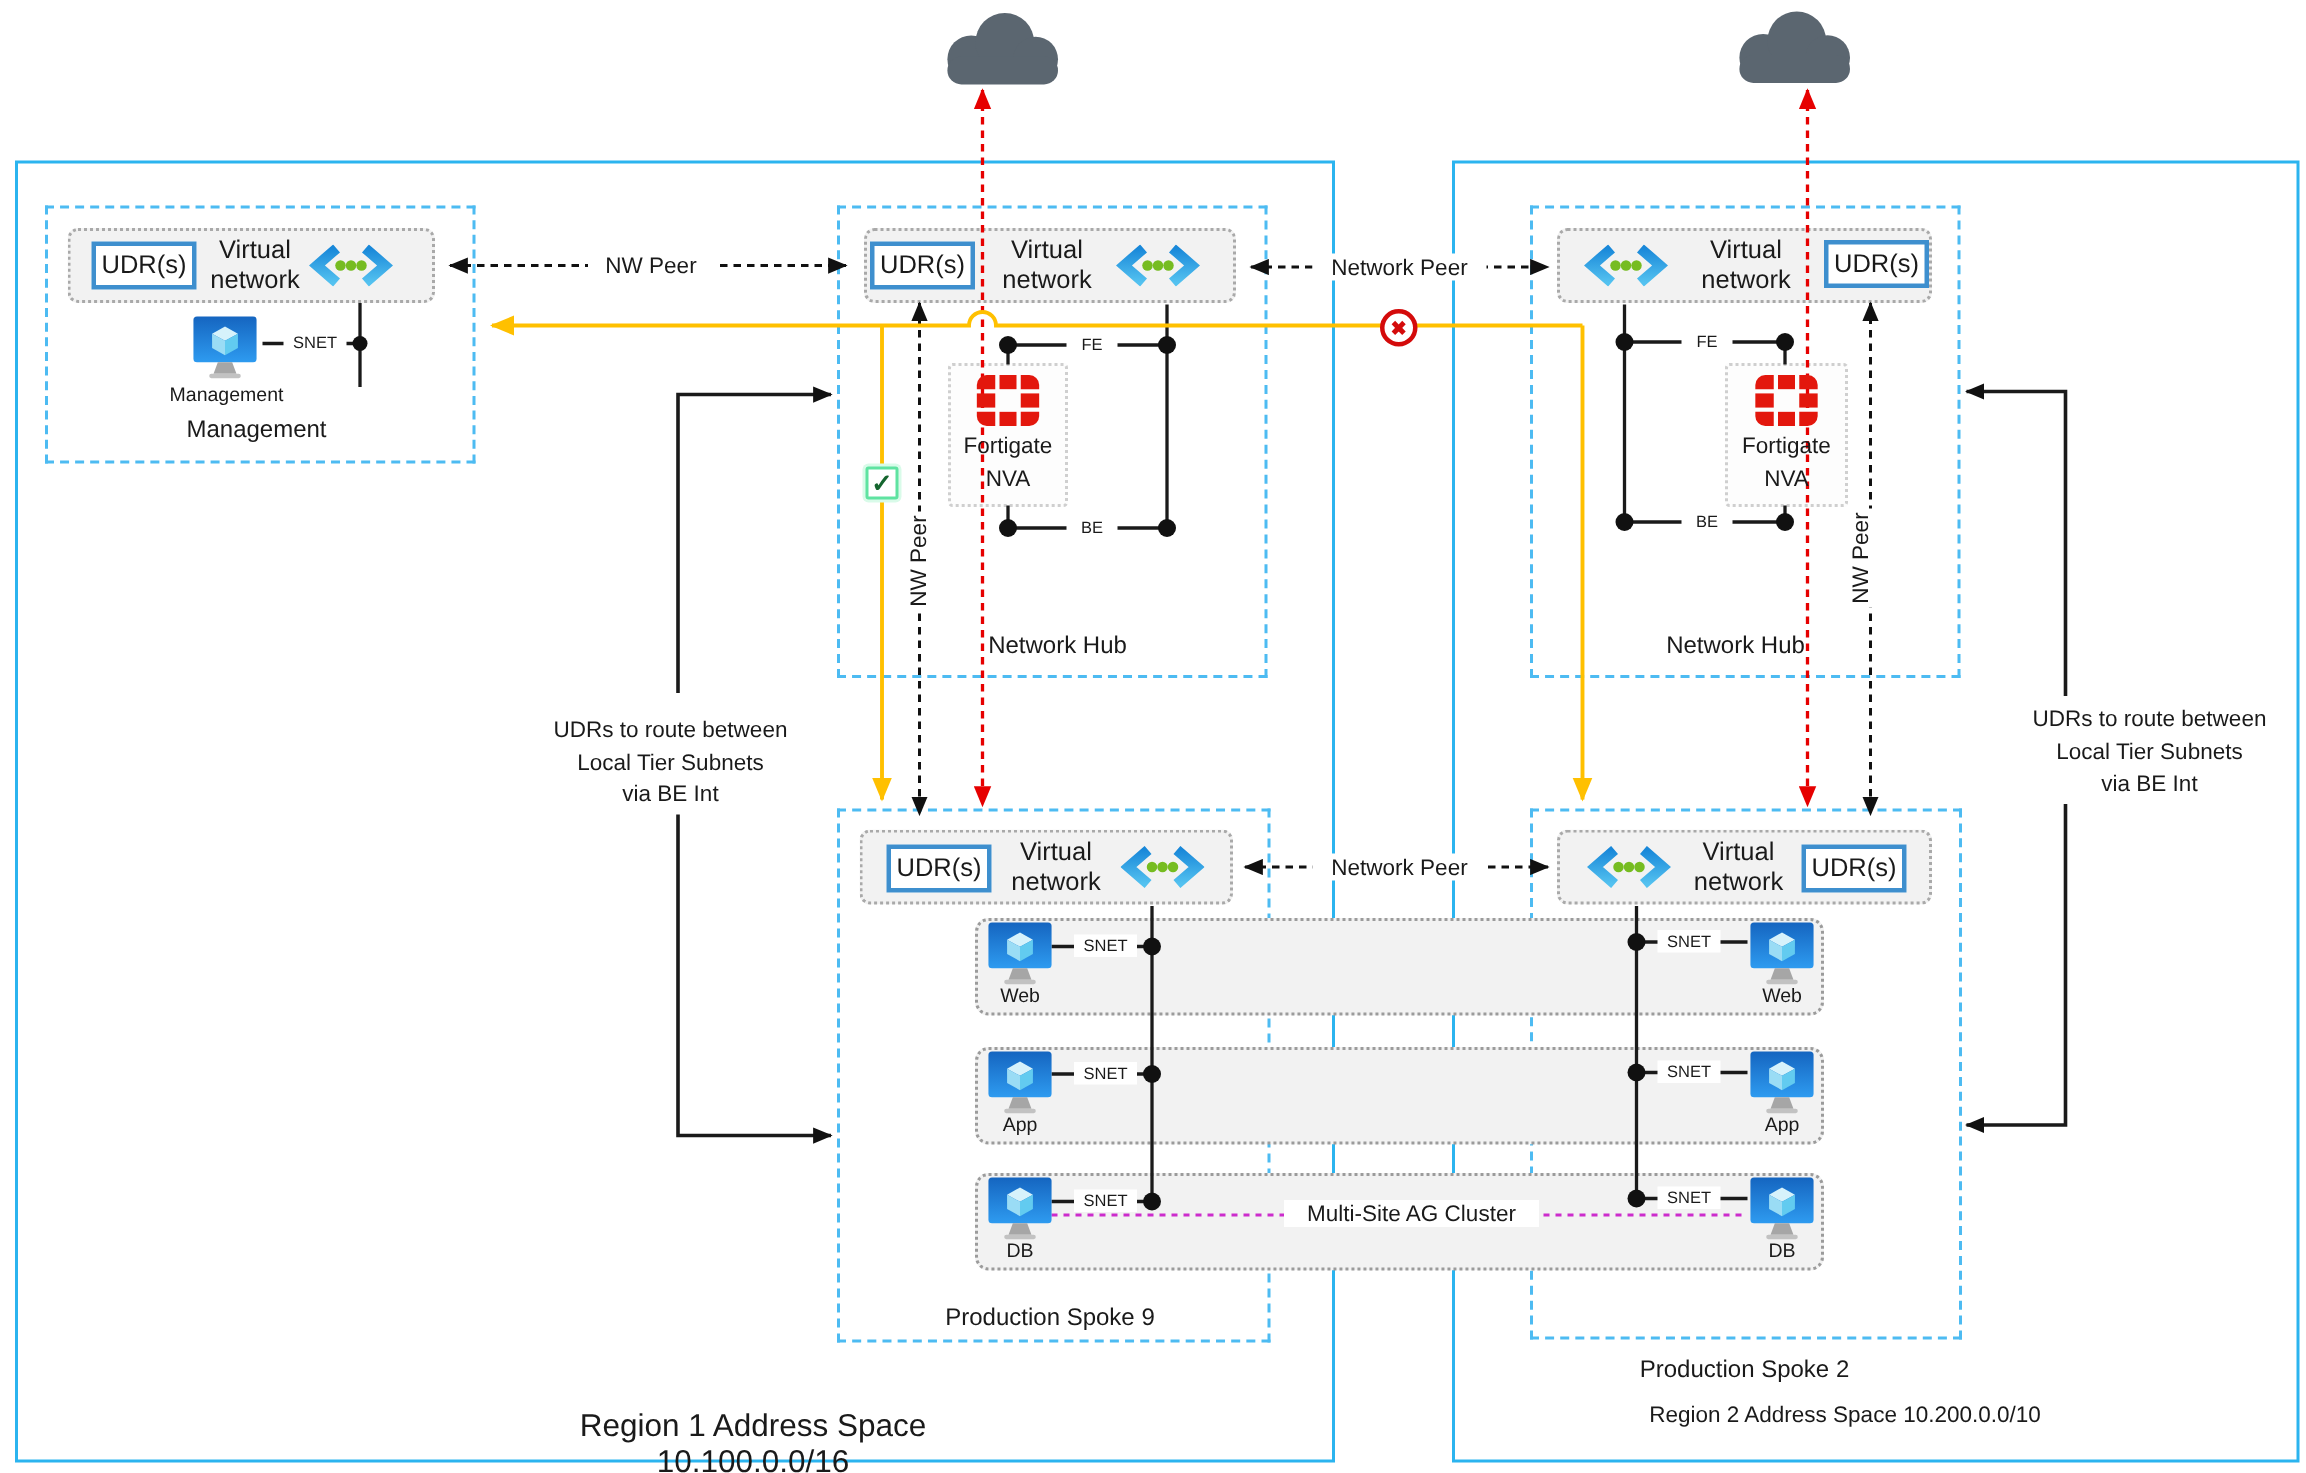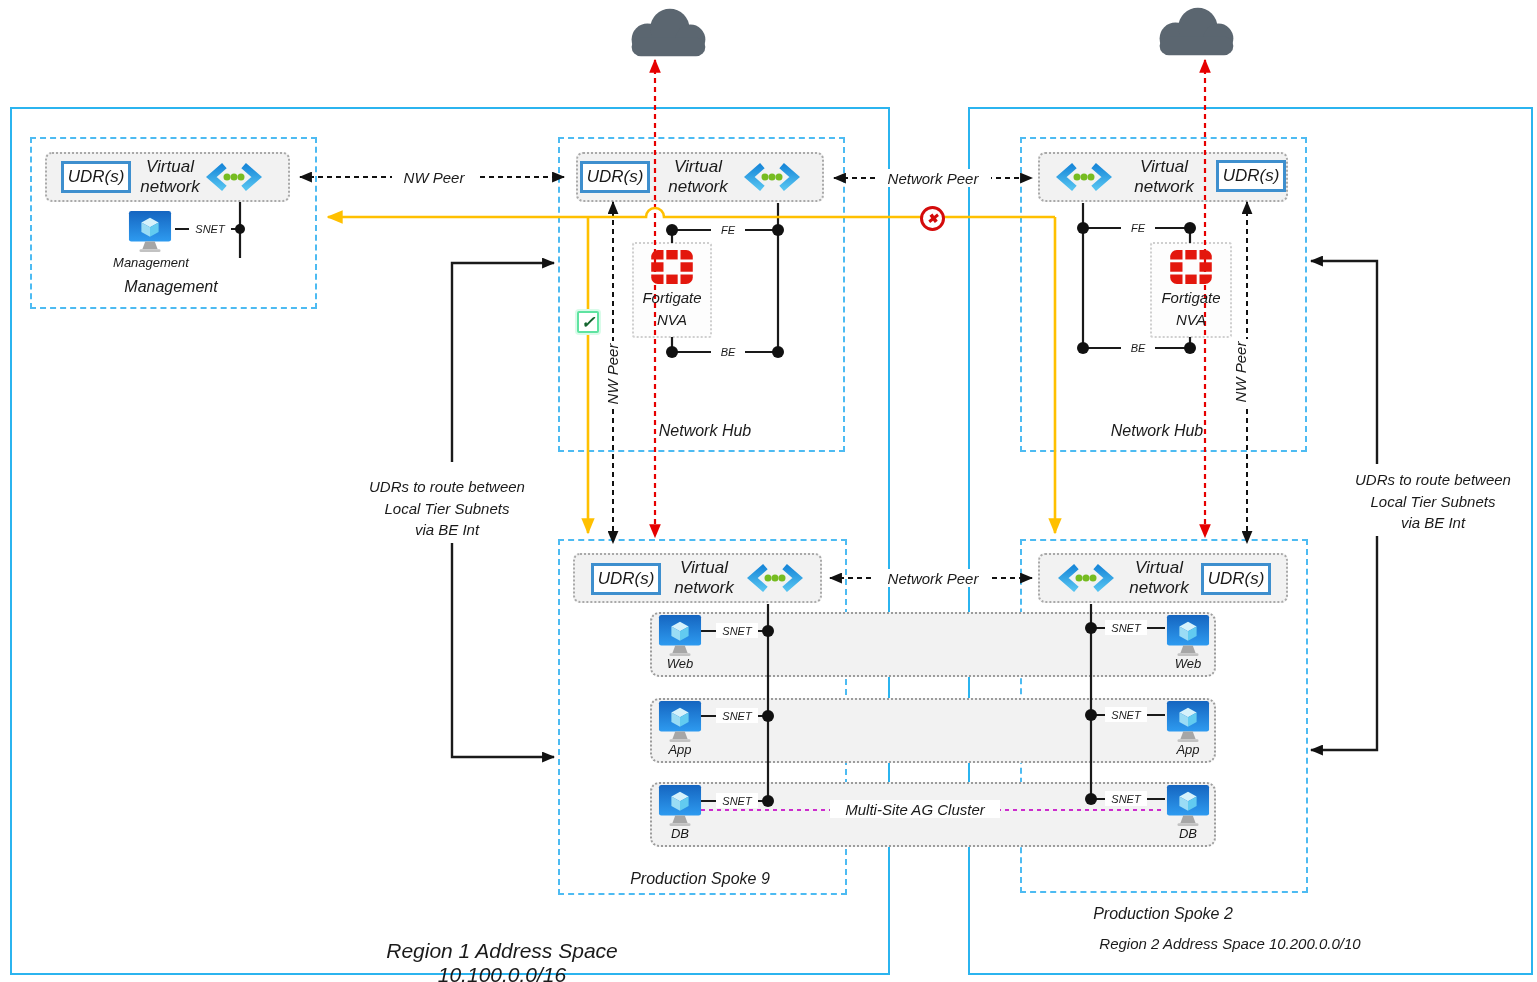--- a/index.html
+++ b/index.html
@@ -1,17 +1,17 @@
 <!DOCTYPE html>
 <html><head>
 <meta charset="utf-8">
 <style>
   html,body{margin:0;padding:0;background:#fff;}
   #canvas{position:relative;width:1537px;height:982px;background:#fff;
-    font-family:"Liberation Sans", sans-serif;color:#1a1a1a;overflow:hidden;font-style:italic;}
+    font-family:"Liberation Sans", sans-serif;color:#1a1a1a;overflow:hidden;}
   .abs{position:absolute;}
   .region{border:2px solid #2bb4ef;background:transparent;z-index:1;}
   .zone{border:2px dashed #4dbbf2;background:transparent;z-index:2;}
   .gbox{background:#f2f2f2;border:2px dotted #a9a9a9;border-radius:7px;z-index:3;box-sizing:border-box;}
   .fgbox{background:#fdfdfd;border:2px dotted #cfcfcf;border-radius:3px;z-index:3;box-sizing:border-box;}
   .row{background:#f2f2f2;border:2px dotted #9b9b9b;border-radius:9px;z-index:3;box-sizing:border-box;}
   .udr{background:#fff;border:3px solid #3e8fce;display:flex;align-items:center;justify-content:center;
     font-size:17px;z-index:6;box-sizing:border-box;}
   .vnettxt{font-size:17px;line-height:20px;text-align:center;z-index:6;}
   .title{font-size:16px;text-align:center;z-index:6;}
@@ -341,21 +341,21 @@
   <div class="abs wlbl linelbl" style="left:716px;top:623px;width:38px;">SNET</div>
   <div class="abs wlbl linelbl" style="left:716px;top:708px;width:38px;">SNET</div>
   <div class="abs wlbl linelbl" style="left:716px;top:793px;width:38px;">SNET</div>
   <div class="abs wlbl linelbl" style="left:1105px;top:620px;width:38px;">SNET</div>
   <div class="abs wlbl linelbl" style="left:1105px;top:707px;width:38px;">SNET</div>
   <div class="abs wlbl linelbl" style="left:1105px;top:791px;width:38px;">SNET</div>
 
   <div class="abs wlbl peerlbl" style="left:392px;top:168px;width:80px;">NW Peer</div>
   <div class="abs wlbl peerlbl" style="left:875px;top:169px;width:112px;">Network Peer</div>
   <div class="abs wlbl peerlbl" style="left:875px;top:569px;width:112px;">Network Peer</div>
-  <div class="abs wlbl peerlbl" style="left:830px;top:800px;width:166px;">Multi-Site AG Cluster</div>
+  <div class="abs wlbl peerlbl" style="left:856px;top:800px;width:166px;">Multi-Site AG Cluster</div>
 
   <div class="abs vert" style="left:572px;top:359px;width:80px;height:30px;">
       <span>NW Peer</span>
     </div>
   <div class="abs vert" style="left:1200px;top:357px;width:80px;height:30px;">
       <span>NW Peer</span>
     </div>
 
   <div class="abs note" style="left:347px;top:476px;width:200px;">
     <span style="display:block">UDRs to route between</span>

